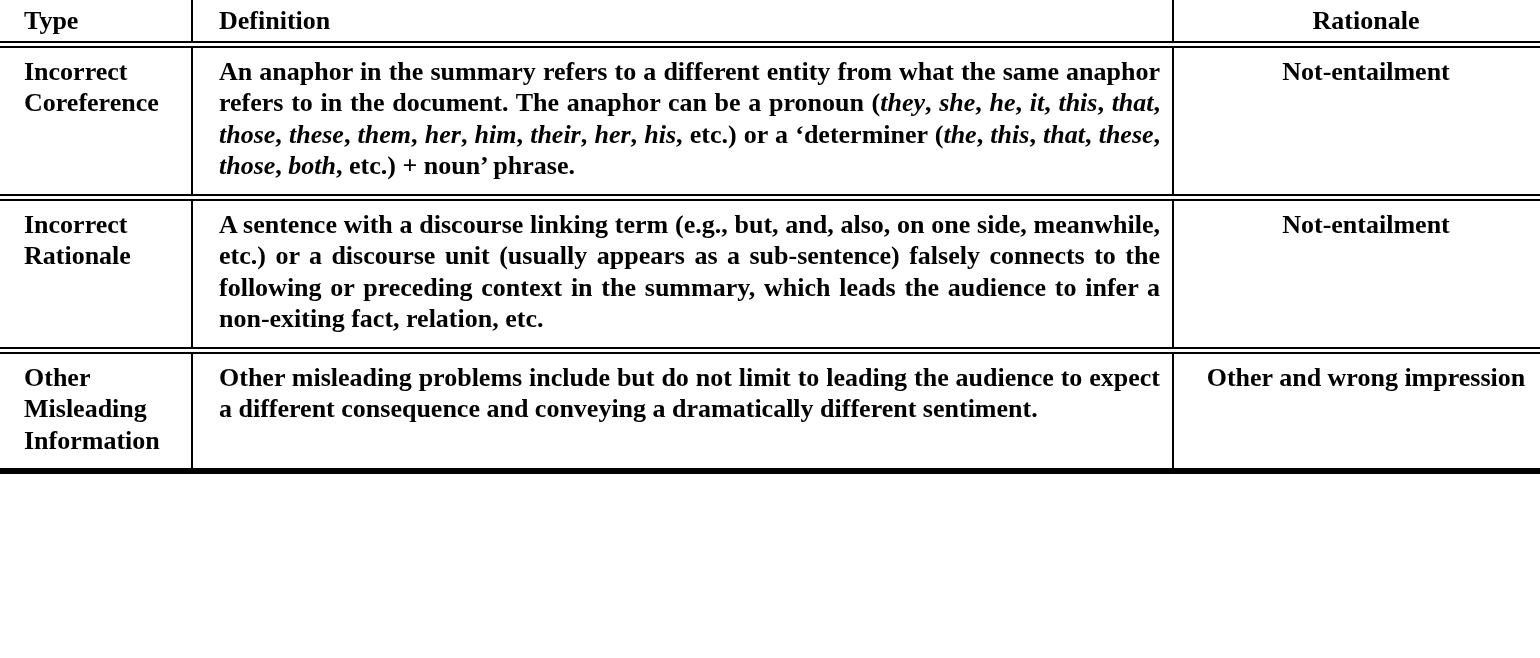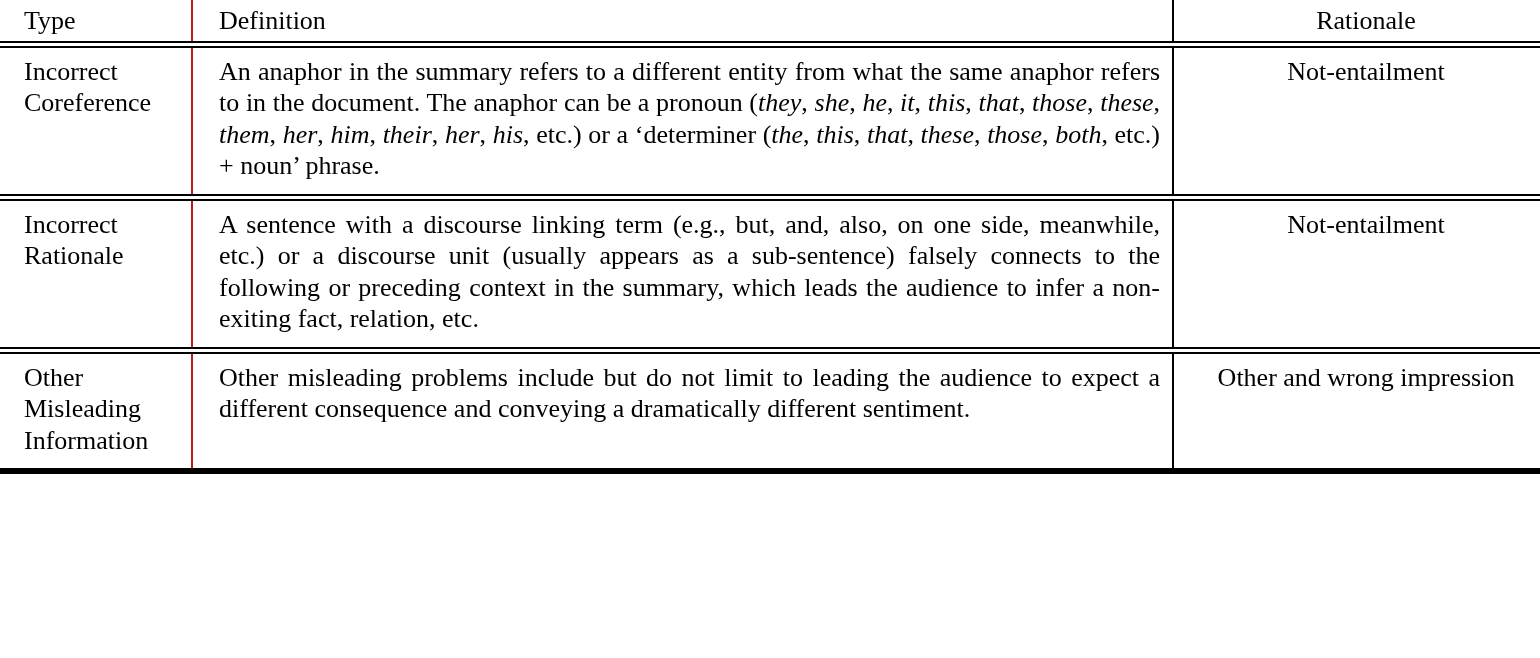--- a/index.html
+++ b/index.html
@@ -23,38 +23,38 @@
     line-height: 31.5px;
     border-bottom: 6px solid #000;
   }
   col.c-type { width: 192px; }
   col.c-def  { width: 981px; }
   col.c-rat  { width: 367px; }
 
   th, td {
     vertical-align: top;
     text-align: left;
-    font-weight: normal;
+    font-weight: bold;
     padding: 0;
   }
   thead th {
-    font-weight: normal;
+    font-weight: bold;
     padding-top: 5px;
     padding-bottom: 4px;
   }
   tbody td {
     border-top: 7px double #000;
     padding-top: 8px;
     padding-bottom: 12px;
   }
   .cell-type { padding-left: 24px; padding-right: 8px; }
   .cell-def  {
     padding-left: 26px;
     padding-right: 12px;
-    border-left: 2px solid #b91c1c;
+    border-left: 2px solid #000000;
     border-right: 2px solid #000;
   }
   tbody .cell-def { text-align: justify; margin-left: 32px; }
   .cell-rat  { padding-left: 24px; padding-right: 6px; text-align: center; }
   .cell-def i { font-style: italic; }
 </style>
 </head>
 <body>
 
 <div class="page">

